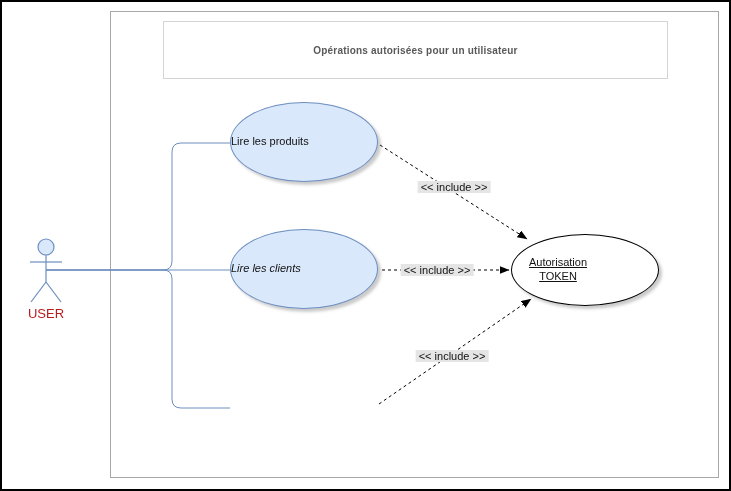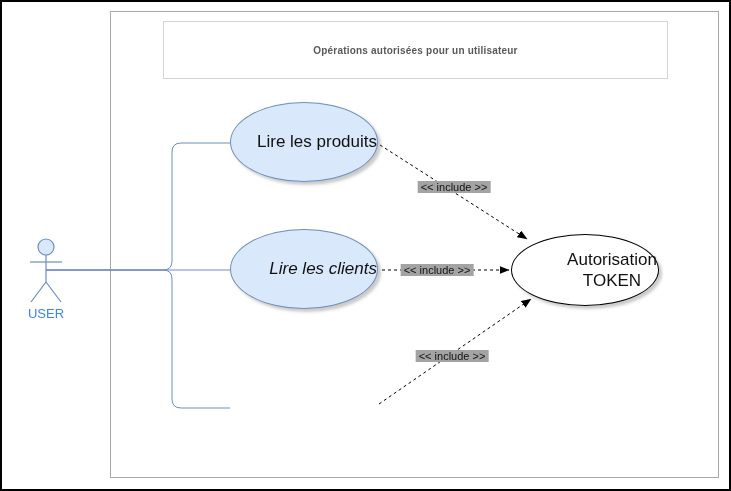--- a/index.html
+++ b/index.html
@@ -19,42 +19,42 @@
     position:absolute;left:163px;top:21px;width:505px;height:58px;
     border:1px solid #d4d4d4;background:#ffffff;z-index:2;box-sizing:border-box;
     display:flex;align-items:center;justify-content:center;
   }
   .title-text{
     font-size:10px;font-weight:bold;color:#595959;letter-spacing:0.2px;
   }
   svg.lines{position:absolute;left:0;top:0;z-index:3;}
   .uc{
     position:absolute;border-radius:50%;z-index:4;box-sizing:border-box;
-    display:flex;align-items:center;justify-content:flex-end;text-align:center;
-    font-size:17px;color:#111111;line-height:1.25;
+    display:flex;align-items:center;justify-content:flex-start;text-align:center;
+    font-size:11px;color:#111111;line-height:1.25;
     box-shadow:3px 3px 3px rgba(102,102,102,0.35);
   }
   .uc-blue{background:#dae8fc;border:1px solid #6c8ebf;}
   .uc-white{background:#ffffff;border:1px solid #000000;}
   .uc-produits{left:230px;top:102px;width:148px;height:80px;}
   .uc-clients{left:230px;top:229px;width:148px;height:80px;font-style:italic;}
   .uc-compte{left:230px;top:368px;width:148px;height:80px;}
   .uc-token{left:511px;top:234px;width:148px;height:72px;}
   .uc-compte .uc-label{width:112px;}
-  .uc-token .uc-label{width:92px;}
+  .uc-token .uc-label{width:92px;text-decoration:underline;}
   .inc-label{
     position:absolute;transform:translate(-50%,-50%);z-index:5;
-    background:#a3a3a3;color:#111111;font-size:11px;padding:0 3px;white-space:nowrap;
+    background:#e5e5e5;color:#111111;font-size:11px;padding:0 3px;white-space:nowrap;
   }
   .inc-1{left:454px;top:187px;}
   .inc-2{left:437px;top:270px;}
   .inc-3{left:452px;top:356px;}
   .actor-label{
     position:absolute;left:46px;top:313px;transform:translate(-50%,-50%);
-    z-index:5;font-size:13px;color:#3b82f6;white-space:nowrap;
+    z-index:5;font-size:13px;color:#b91c1c;white-space:nowrap;
   }
 </style>
 </head>
 <body>
 
 <div class="canvas">
 
   <div class="boundary"></div>
 
   <div class="title-box">

